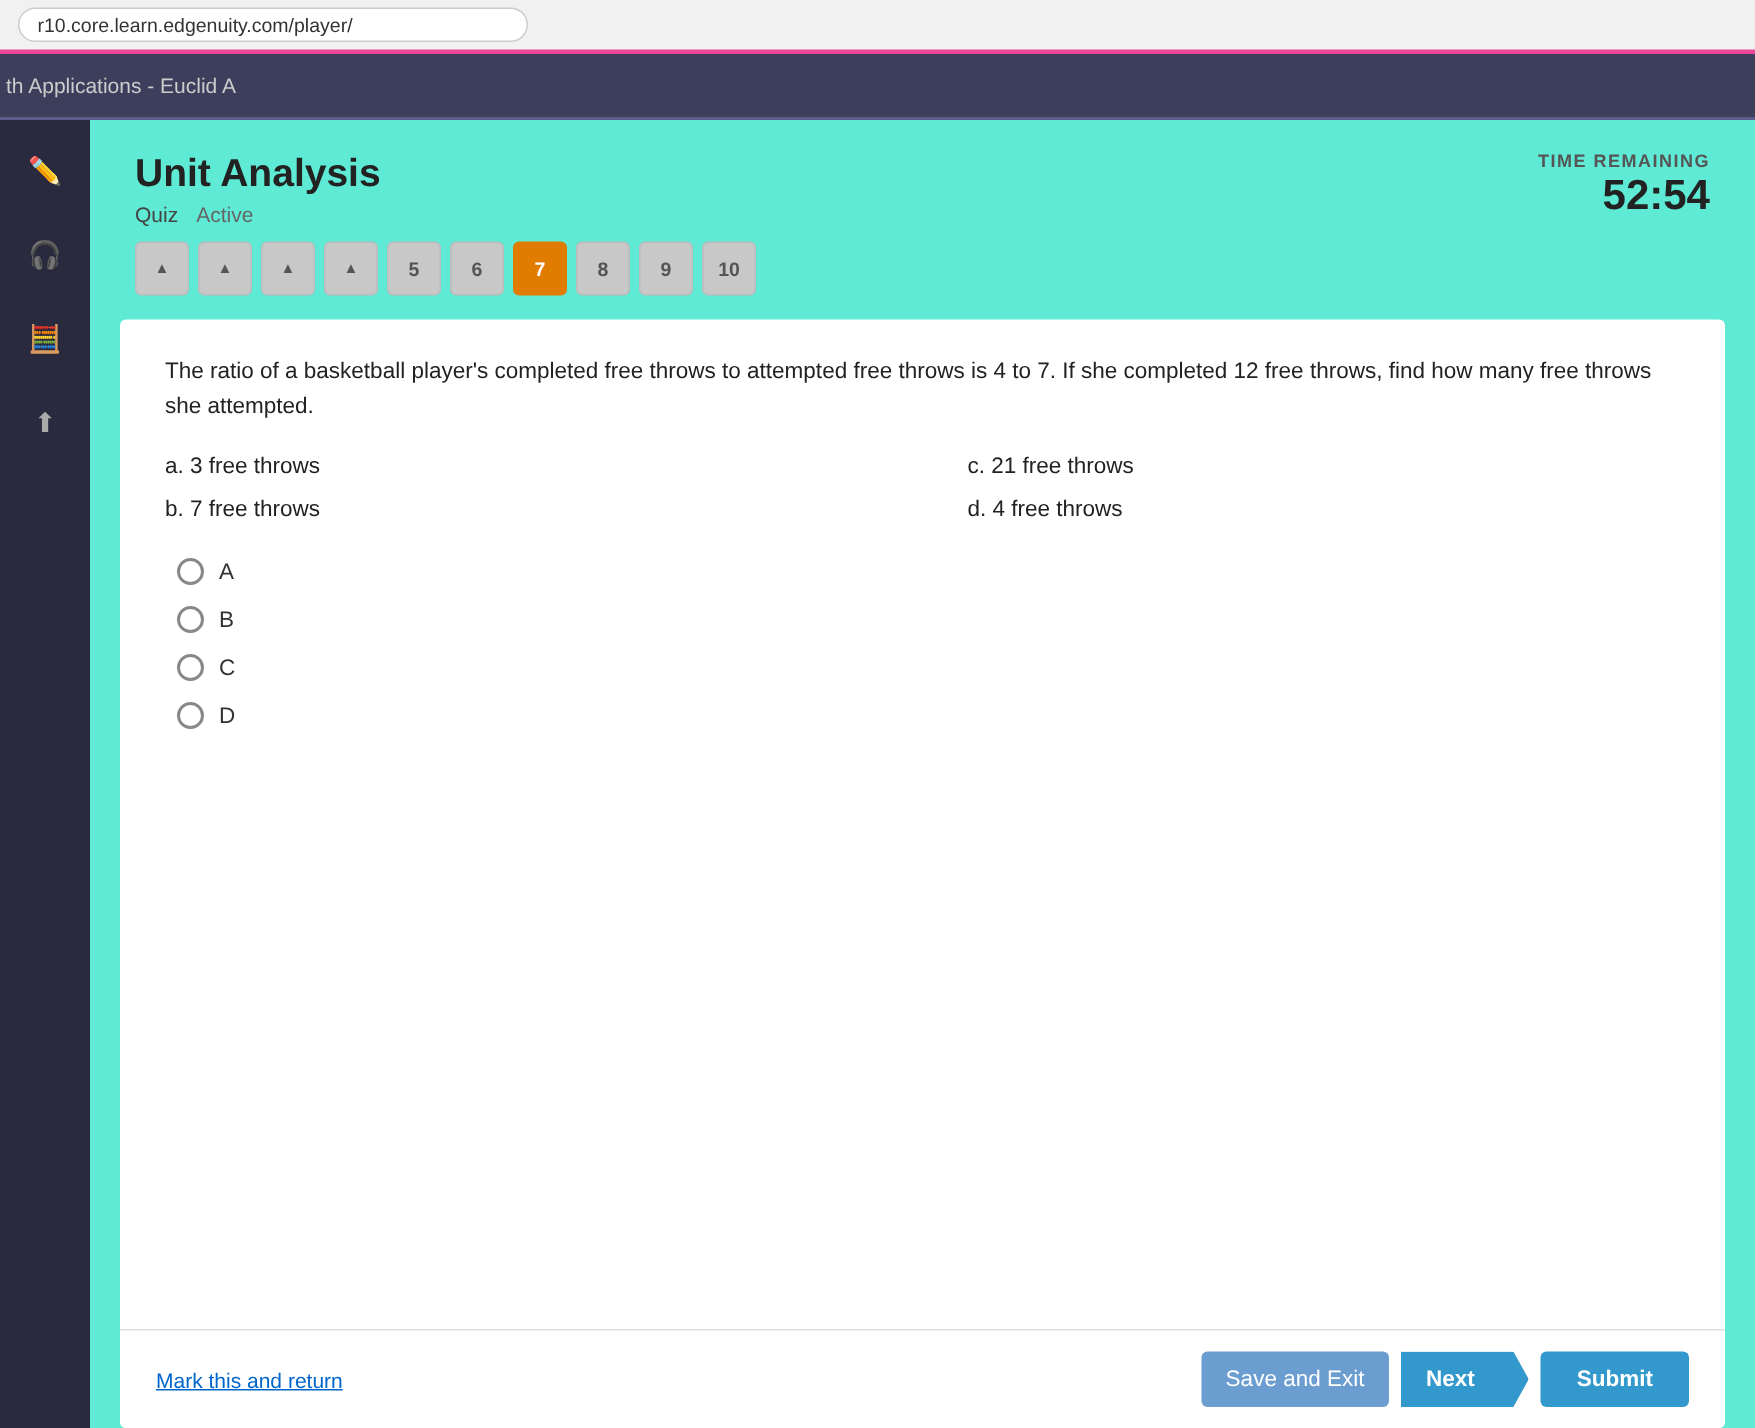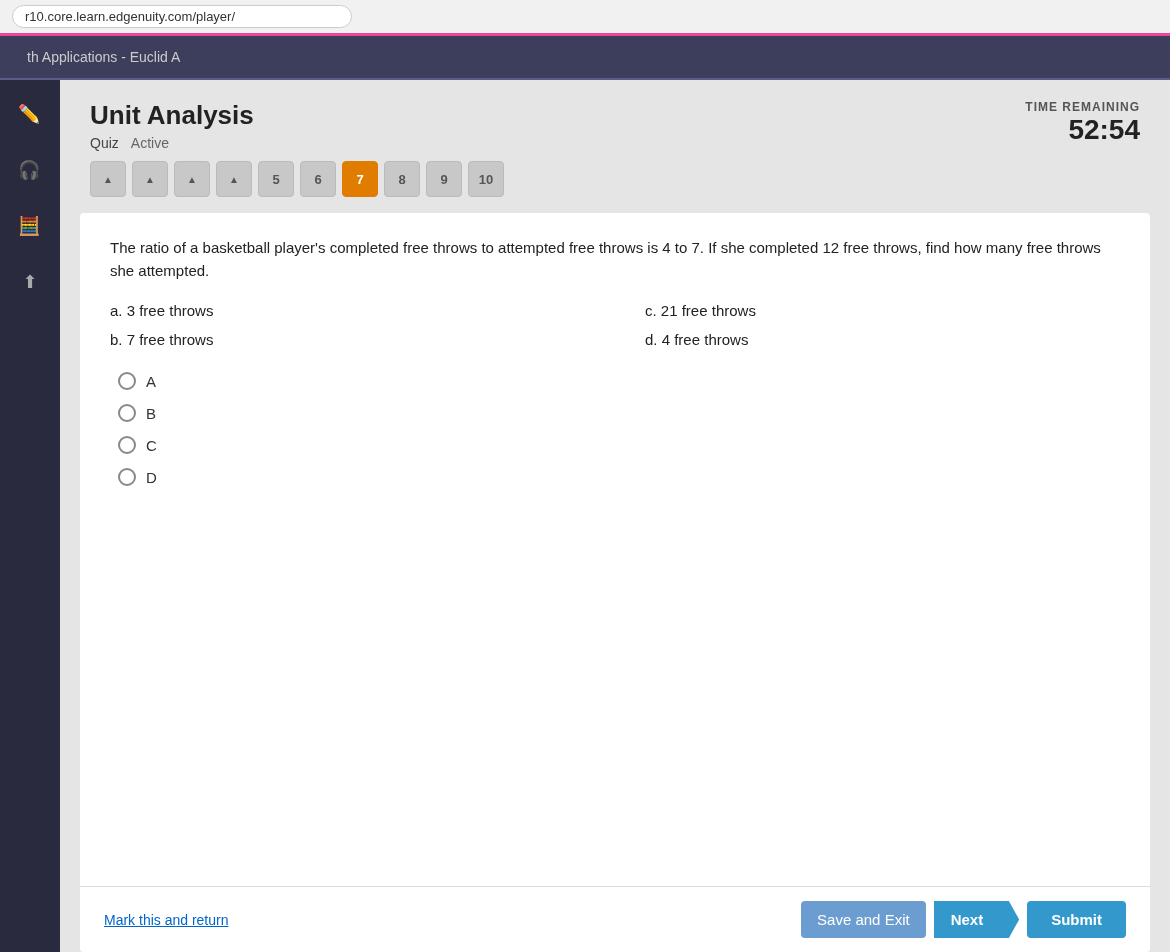--- a/index.html
+++ b/index.html
@@ -31,21 +31,21 @@
       background: #2d2d3d;
       height: 916px;
       display: flex;
       flex-direction: column;
     }
     .app-header {
       background: #3d3d5c;
       height: 44px;
       display: flex;
       align-items: center;
-      padding: 0 27px;
+      padding: 0 4px;
       border-bottom: 2px solid #5c5c8a;
     }
     .app-header-title {
       color: #ccc;
       font-size: 14px;
     }
     .main-area {
       display: flex;
       flex: 1;
     }
@@ -63,21 +63,21 @@
       height: 36px;
       display: flex;
       align-items: center;
       justify-content: center;
       cursor: pointer;
       color: #aaa;
       font-size: 18px;
     }
     .content-area {
       flex: 1;
-      background: #e5e5e5;
+      background: #5eead4;
       padding: 0;
       display: flex;
       flex-direction: column;
     }
     .quiz-header {
       padding: 20px 30px 10px 30px;
       display: flex;
       justify-content: space-between;
       align-items: flex-start;
     }

